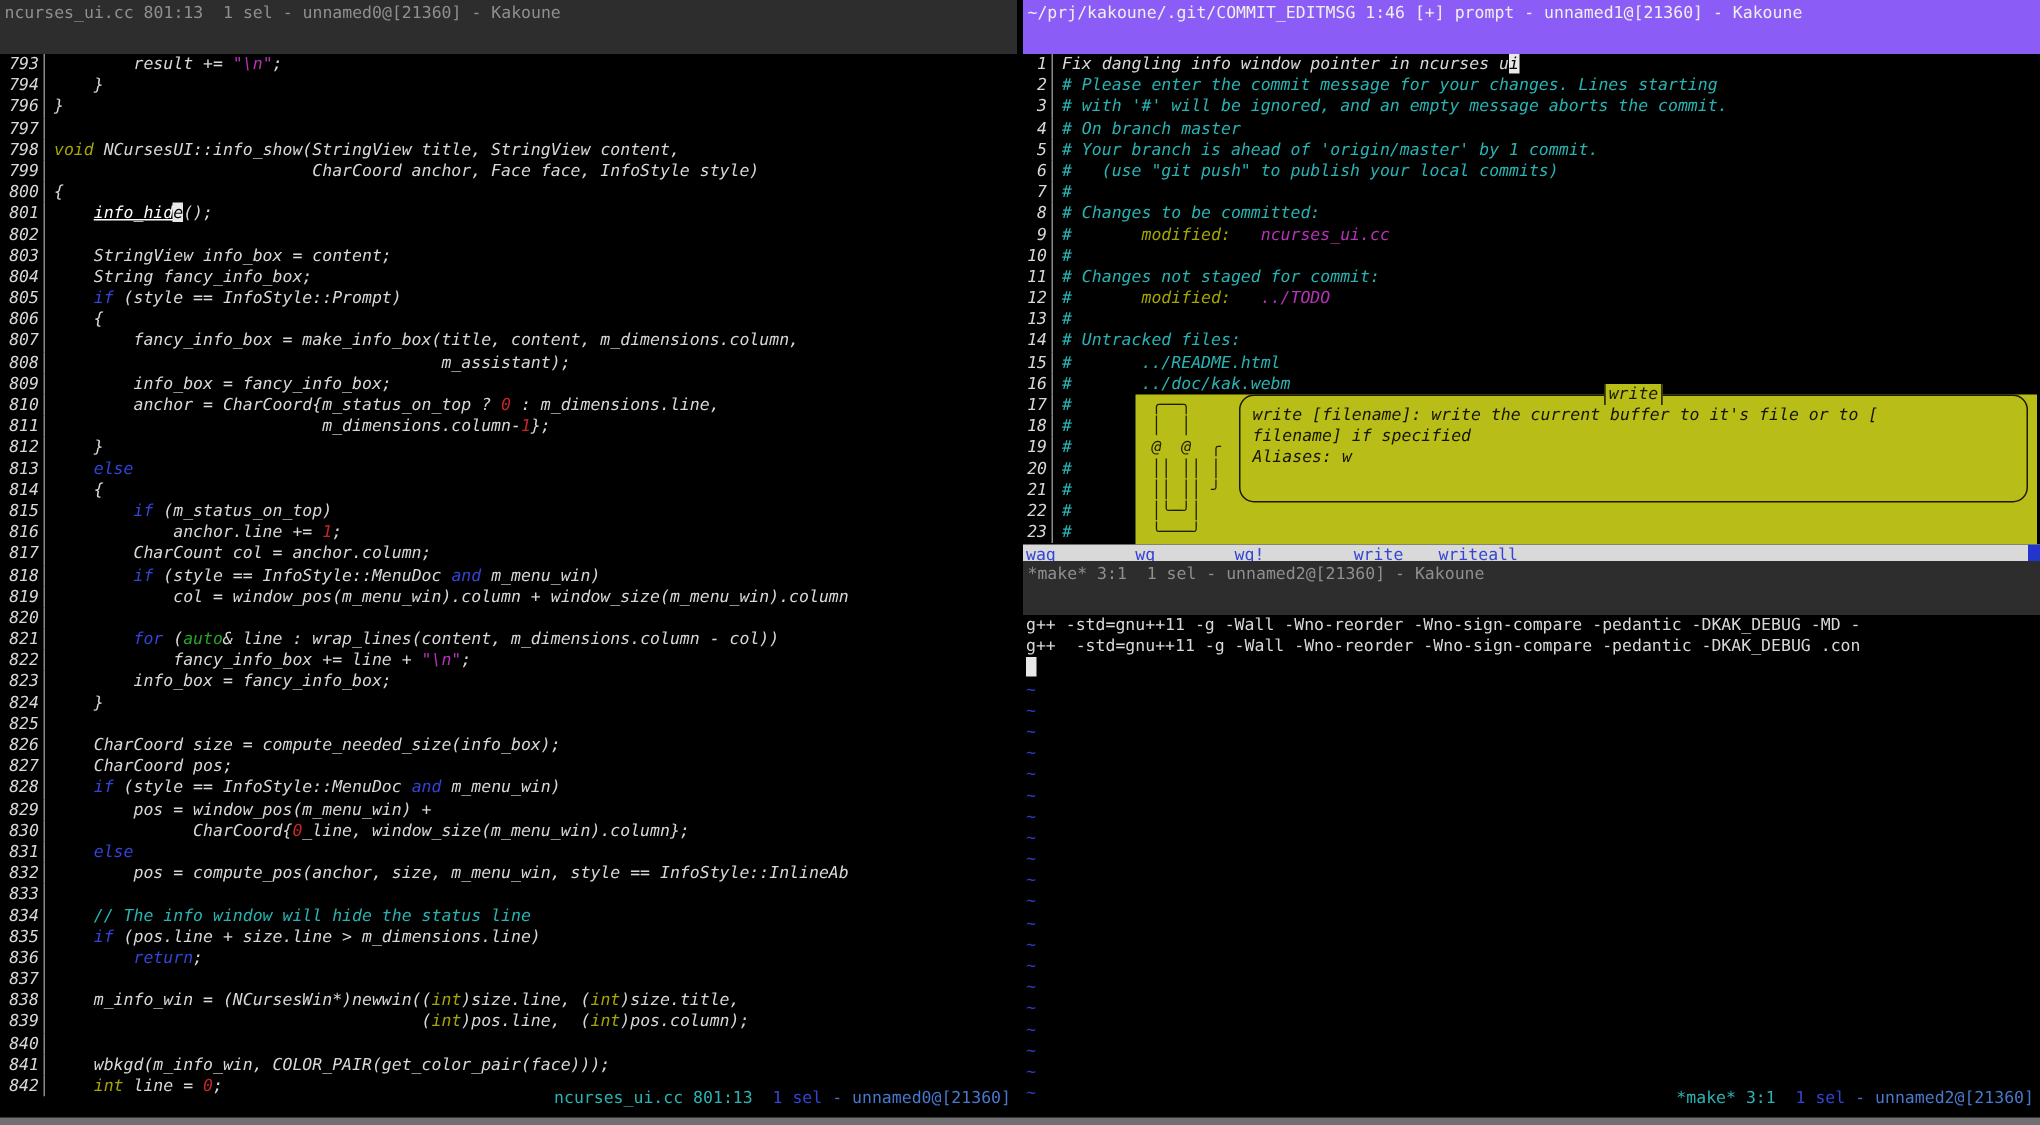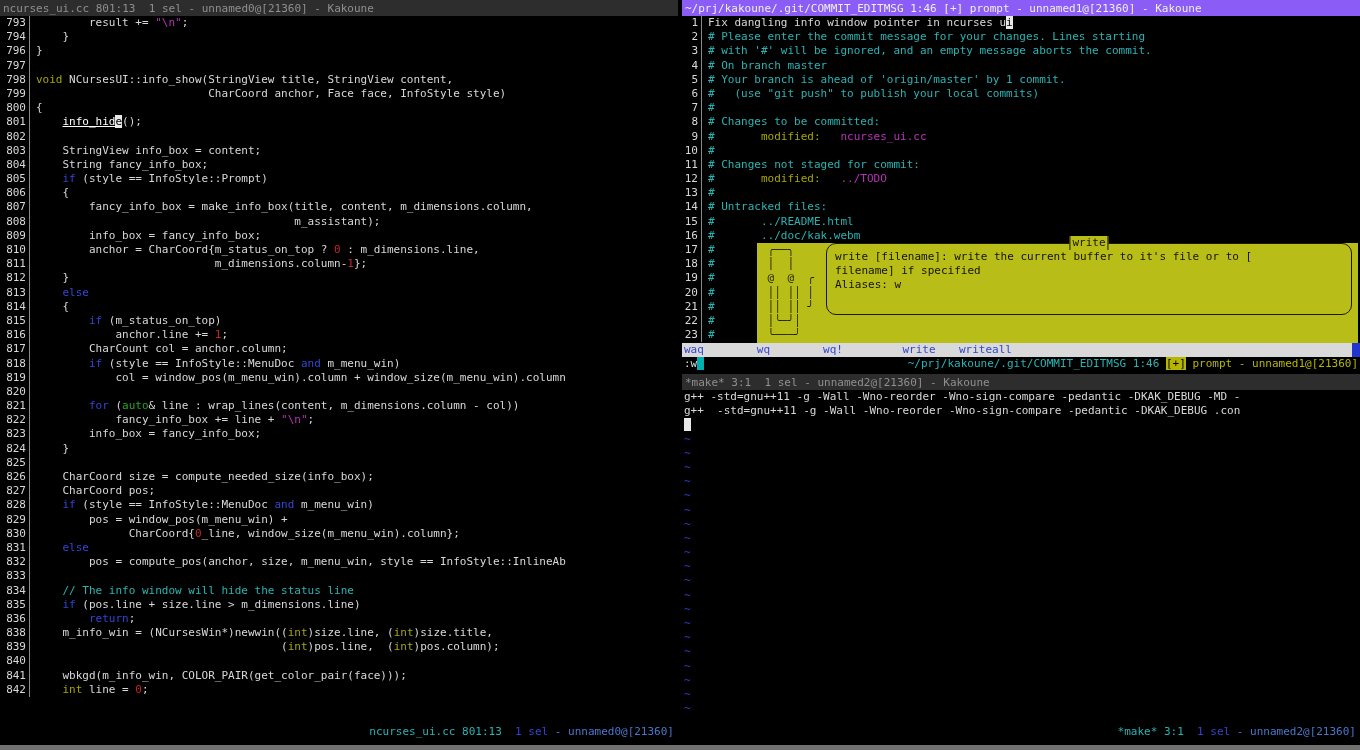--- a/index.html
+++ b/index.html
@@ -2,24 +2,24 @@
 <html><head>
 <meta charset="utf-8">
 <style>
   html,body{margin:0;padding:0;background:#000;}
   .screen{position:relative;width:1360px;height:750px;background:#000;overflow:hidden;
           font-family:"DejaVu Sans Mono",monospace;font-size:11px;}
   .pane{position:absolute;background:#000;overflow:hidden;}
   .pane.left{left:0;top:0;width:678px;height:745px;}
   .pane.topright{left:682px;top:0;width:678px;height:374px;}
   .pane.bottomright{left:682px;top:374px;width:678px;height:371px;}
-  .titlebar{height:16px;line-height:18px;background:#2d2d2d;color:#8f8f8f;
+  .titlebar{height:36px;line-height:18px;background:#2d2d2d;color:#8f8f8f;
             padding:0 3px;white-space:pre;overflow:hidden;}
   .titlebar.active{background:#8b5cf6;color:#efefef;}
-  .buffer{position:relative;overflow:hidden;}
+  .buffer{position:relative;overflow:hidden;font-style:italic;}
   .line{display:flex;height:14.2px;line-height:14.2px;white-space:pre;}
   .gut{flex:none;text-align:right;color:#d8d8d8;border-right:1px solid #8a8a8a;}
   .gut.g3{width:26px;padding-right:3px;margin-right:6px;}
   .gut.g2{width:16px;padding-right:3px;margin-right:6px;}
   .code{white-space:pre;}
   
   .sg-d{color:#d8d8d8}
   .sg-k{color:#3444d6}
   .sg-t{color:#a6a600}
   .sg-v{color:#c02828}
@@ -102,20 +102,21 @@
         <div class="line"><span class="gut g3">827</span><span class="code"><span class="sg-d">    CharCoord pos;</span></span></div>
         <div class="line"><span class="gut g3">828</span><span class="code"><span class="sg-d">    </span><span class="sg-k">if</span><span class="sg-d"> (style == InfoStyle::MenuDoc </span><span class="sg-k">and</span><span class="sg-d"> m_menu_win)</span></span></div>
         <div class="line"><span class="gut g3">829</span><span class="code"><span class="sg-d">        pos = window_pos(m_menu_win) +</span></span></div>
         <div class="line"><span class="gut g3">830</span><span class="code"><span class="sg-d">              CharCoord{</span><span class="sg-v">0</span><span class="sg-d">_line, window_size(m_menu_win).column};</span></span></div>
         <div class="line"><span class="gut g3">831</span><span class="code"><span class="sg-d">    </span><span class="sg-k">else</span></span></div>
         <div class="line"><span class="gut g3">832</span><span class="code"><span class="sg-d">        pos = compute_pos(anchor, size, m_menu_win, style == InfoStyle::InlineAb</span></span></div>
         <div class="line"><span class="gut g3">833</span><span class="code"></span></div>
         <div class="line"><span class="gut g3">834</span><span class="code"><span class="sg-c">    // The info window will hide the status line</span></span></div>
         <div class="line"><span class="gut g3">835</span><span class="code"><span class="sg-d">    </span><span class="sg-k">if</span><span class="sg-d"> (pos.line + size.line &gt; m_dimensions.line)</span></span></div>
         <div class="line"><span class="gut g3">836</span><span class="code"><span class="sg-d">        </span><span class="sg-k">return</span><span class="sg-d">;</span></span></div>
+        <div class="line"><span class="gut g3">837</span><span class="code"></span></div>
         <div class="line"><span class="gut g3">838</span><span class="code"><span class="sg-d">    m_info_win = (NCursesWin*)newwin((</span><span class="sg-t">int</span><span class="sg-d">)size.line, (</span><span class="sg-t">int</span><span class="sg-d">)size.title,</span></span></div>
         <div class="line"><span class="gut g3">839</span><span class="code"><span class="sg-d">                                     (</span><span class="sg-t">int</span><span class="sg-d">)pos.line,  (</span><span class="sg-t">int</span><span class="sg-d">)pos.column);</span></span></div>
         <div class="line"><span class="gut g3">840</span><span class="code"></span></div>
         <div class="line"><span class="gut g3">841</span><span class="code"><span class="sg-d">    wbkgd(m_info_win, COLOR_PAIR(get_color_pair(face)));</span></span></div>
         <div class="line"><span class="gut g3">842</span><span class="code"><span class="sg-d">    </span><span class="sg-t">int</span><span class="sg-d"> line = </span><span class="sg-v">0</span><span class="sg-d">;</span></span></div>
       </div>
     <div class="statusline" id="left-status"><span class="sg-cy">ncurses_ui.cc 801:13</span><span class="sg-bl">  1 sel</span><span class="sg-sl"> - unnamed0@[21360]</span></div>
   </section>
 
   <section class="pane topright">

